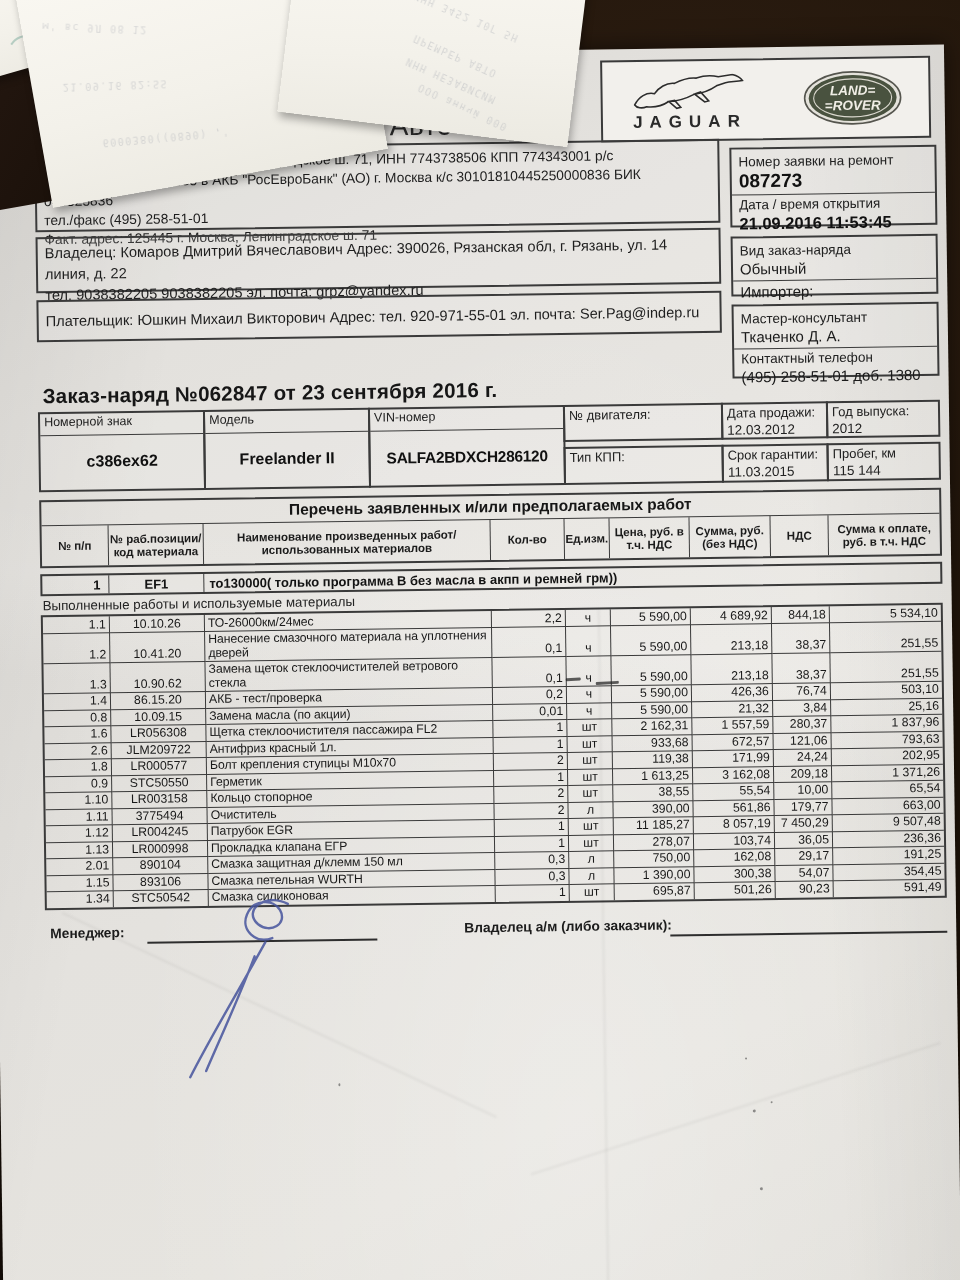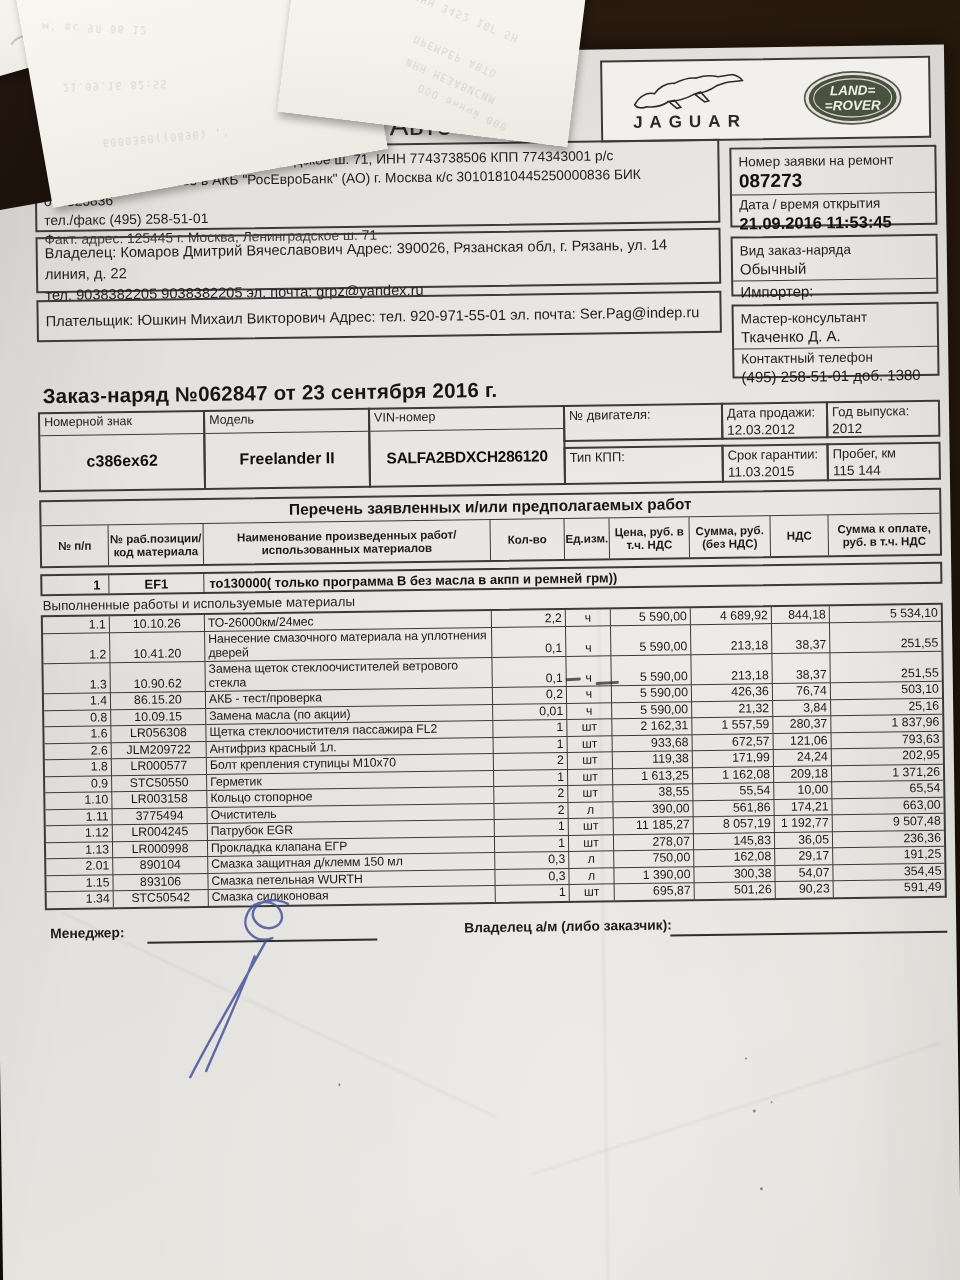--- a/index.html
+++ b/index.html
@@ -322,21 +322,21 @@
     <div class="c c-money">202,95</div>
   </div>
 
   <div class="wrow wgrid">
     <div class="c c-num">0.9</div>
     <div class="c c-code">STC50550</div>
     <div class="c c-name">Герметик</div>
     <div class="c c-qty">1</div>
     <div class="c c-unit">шт</div>
     <div class="c c-money">1 613,25</div>
-    <div class="c c-money">1 162,08</div>
+    <div class="c c-money">3 162,08</div>
     <div class="c c-money">209,18</div>
     <div class="c c-money">1 371,26</div>
   </div>
 
   <div class="wrow wgrid">
     <div class="c c-num">1.10</div>
     <div class="c c-code">LR003158</div>
     <div class="c c-name">Кольцо стопорное</div>
     <div class="c c-qty">2</div>
     <div class="c c-unit">шт</div>
@@ -347,44 +347,44 @@
   </div>
 
   <div class="wrow wgrid">
     <div class="c c-num">1.11</div>
     <div class="c c-code">3775494</div>
     <div class="c c-name">Очиститель</div>
     <div class="c c-qty">2</div>
     <div class="c c-unit">л</div>
     <div class="c c-money">390,00</div>
     <div class="c c-money">561,86</div>
-    <div class="c c-money">174,21</div>
+    <div class="c c-money">179,77</div>
     <div class="c c-money">663,00</div>
   </div>
 
   <div class="wrow wgrid">
     <div class="c c-num">1.12</div>
     <div class="c c-code">LR004245</div>
     <div class="c c-name">Патрубок EGR</div>
     <div class="c c-qty">1</div>
     <div class="c c-unit">шт</div>
     <div class="c c-money">11 185,27</div>
     <div class="c c-money">8 057,19</div>
-    <div class="c c-money">1 192,77</div>
+    <div class="c c-money">7 450,29</div>
     <div class="c c-money">9 507,48</div>
   </div>
 
   <div class="wrow wgrid">
     <div class="c c-num">1.13</div>
     <div class="c c-code">LR000998</div>
     <div class="c c-name">Прокладка клапана ЕГР</div>
     <div class="c c-qty">1</div>
     <div class="c c-unit">шт</div>
     <div class="c c-money">278,07</div>
-    <div class="c c-money">145,83</div>
+    <div class="c c-money">103,74</div>
     <div class="c c-money">36,05</div>
     <div class="c c-money">236,36</div>
   </div>
 
   <div class="wrow wgrid">
     <div class="c c-num">2.01</div>
     <div class="c c-code">890104</div>
     <div class="c c-name">Смазка защитная д/клемм 150 мл</div>
     <div class="c c-qty">0,3</div>
     <div class="c c-unit">л</div>

